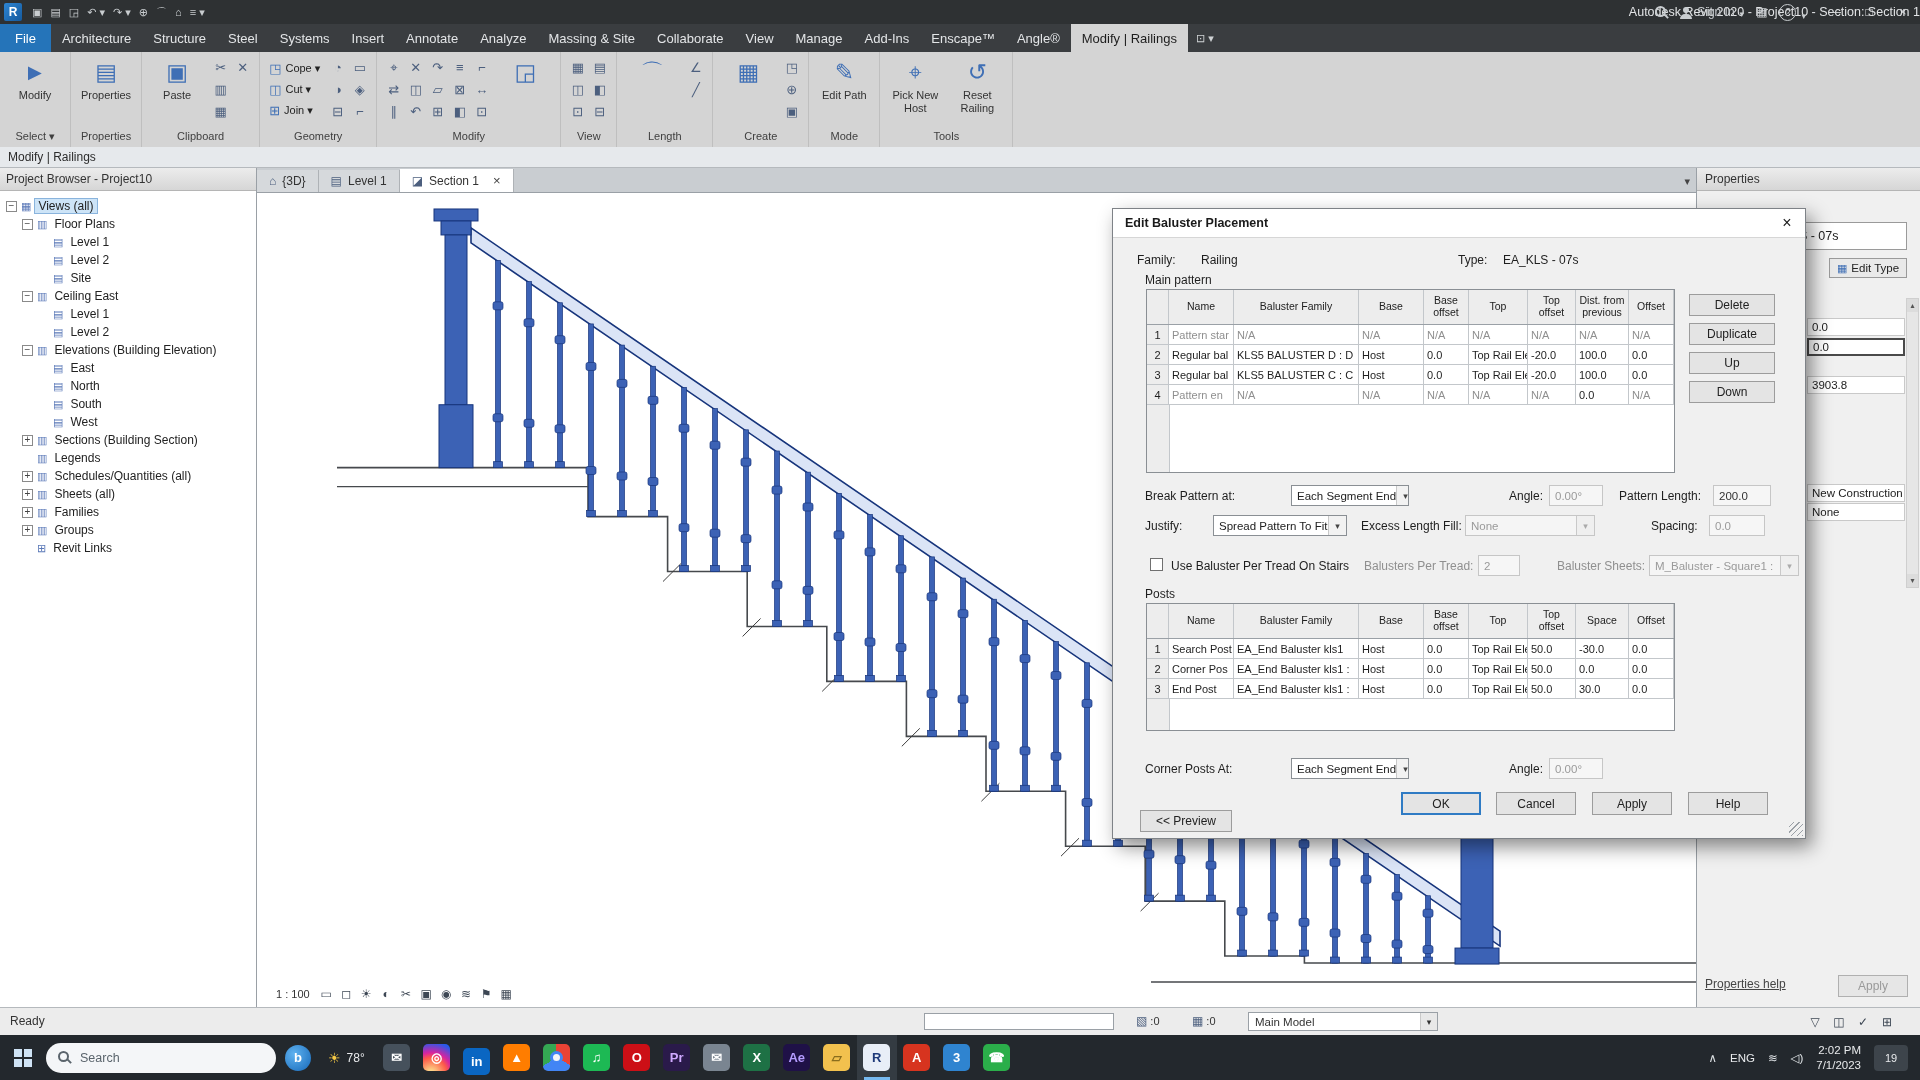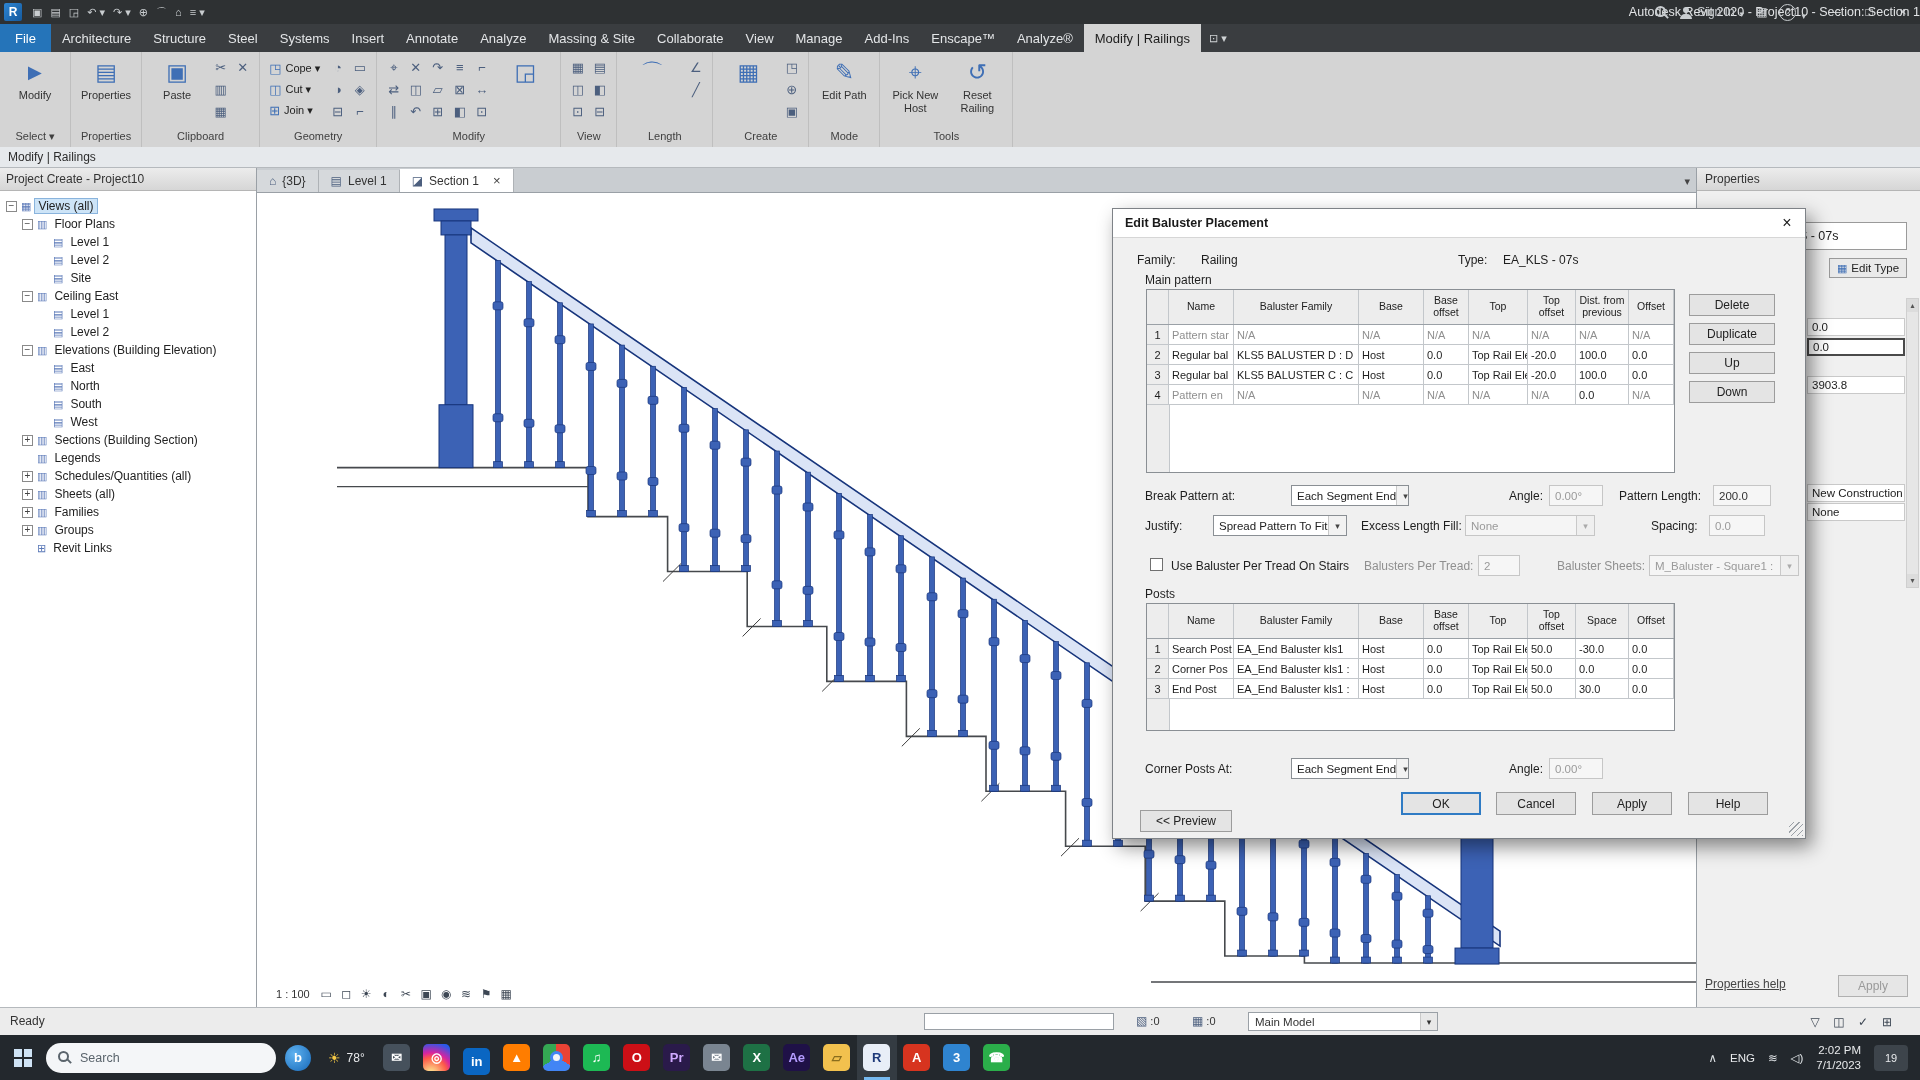--- a/index.html
+++ b/index.html
@@ -196,21 +196,21 @@
       <div class="rtab">Systems</div>
       <div class="rtab">Insert</div>
       <div class="rtab">Annotate</div>
       <div class="rtab">Analyze</div>
       <div class="rtab">Massing &amp; Site</div>
       <div class="rtab">Collaborate</div>
       <div class="rtab">View</div>
       <div class="rtab">Manage</div>
       <div class="rtab">Add-Ins</div>
       <div class="rtab">Enscape™</div>
-      <div class="rtab">Analyze®</div>
+      <div class="rtab">Angle®</div>
       <div class="rtab active">Modify | Railings</div>
       <div class="tab-extra">⊡ ▾</div>
     </div>
 
   <div class="ribbon" id="ribbon-panels">
       <div class="rpanel">
         <div class="rpanel-body">
           <div class="rbig">
             <div class="rbig-icon">►</div>
             <div class="rbig-label">Modify</div>
@@ -355,21 +355,21 @@
         <div class="rpanel-label">Tools</div>
       </div>
     </div>
 
   <div class="infobar">
     <span>Modify | Railings</span>
   </div>
 
   <div class="pbrowser">
     <div class="pb-header">
-      <span>Project Create - Project10</span>
+      <span>Project Browser - Project10</span>
     </div>
     <div class="pb-tree" id="pb-tree">
         <div class="titem" style="padding-left: 6px;">
           <span class="texp">−</span>
           <span class="ticon">▦</span>
           <span class="tlabel selected">Views (all)</span>
         </div>
         <div class="titem" style="padding-left: 22px;">
           <span class="texp">−</span>
           <span class="ticon">▥</span>

